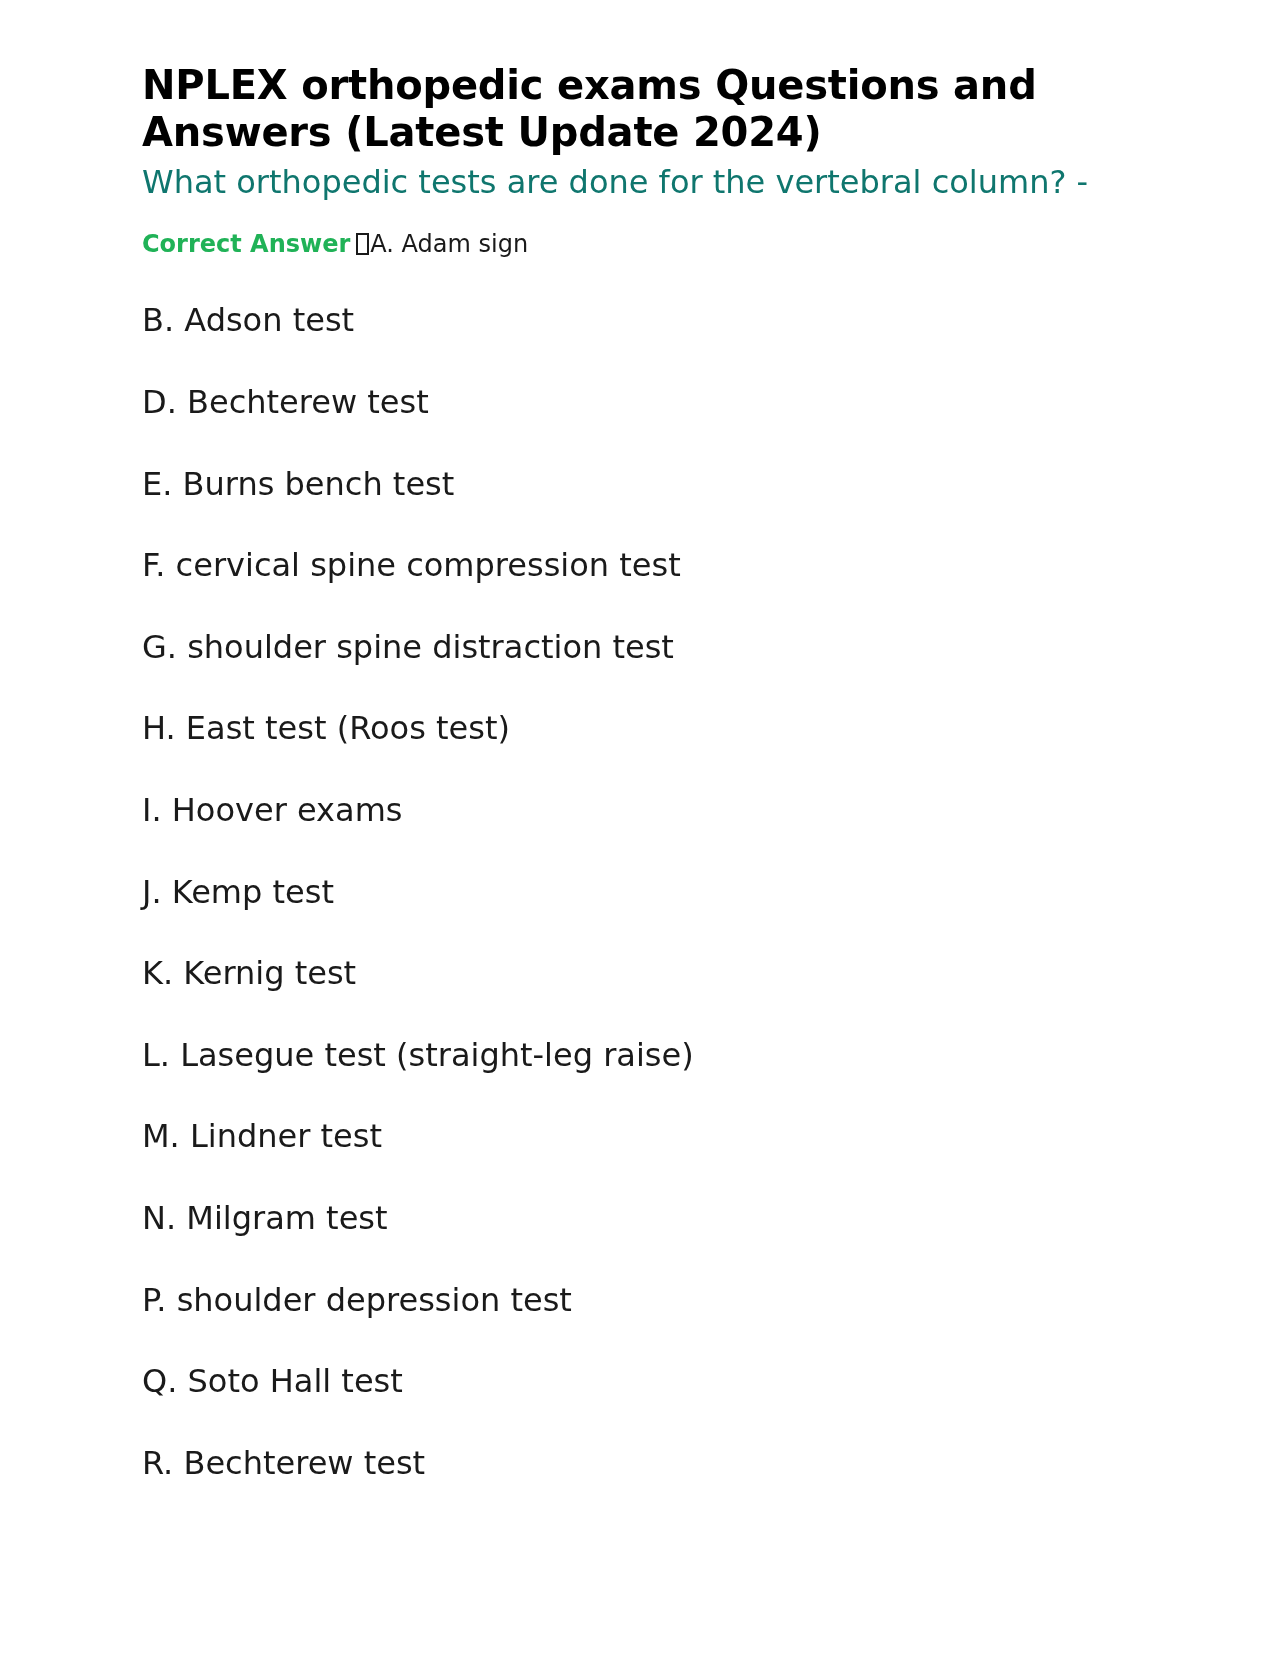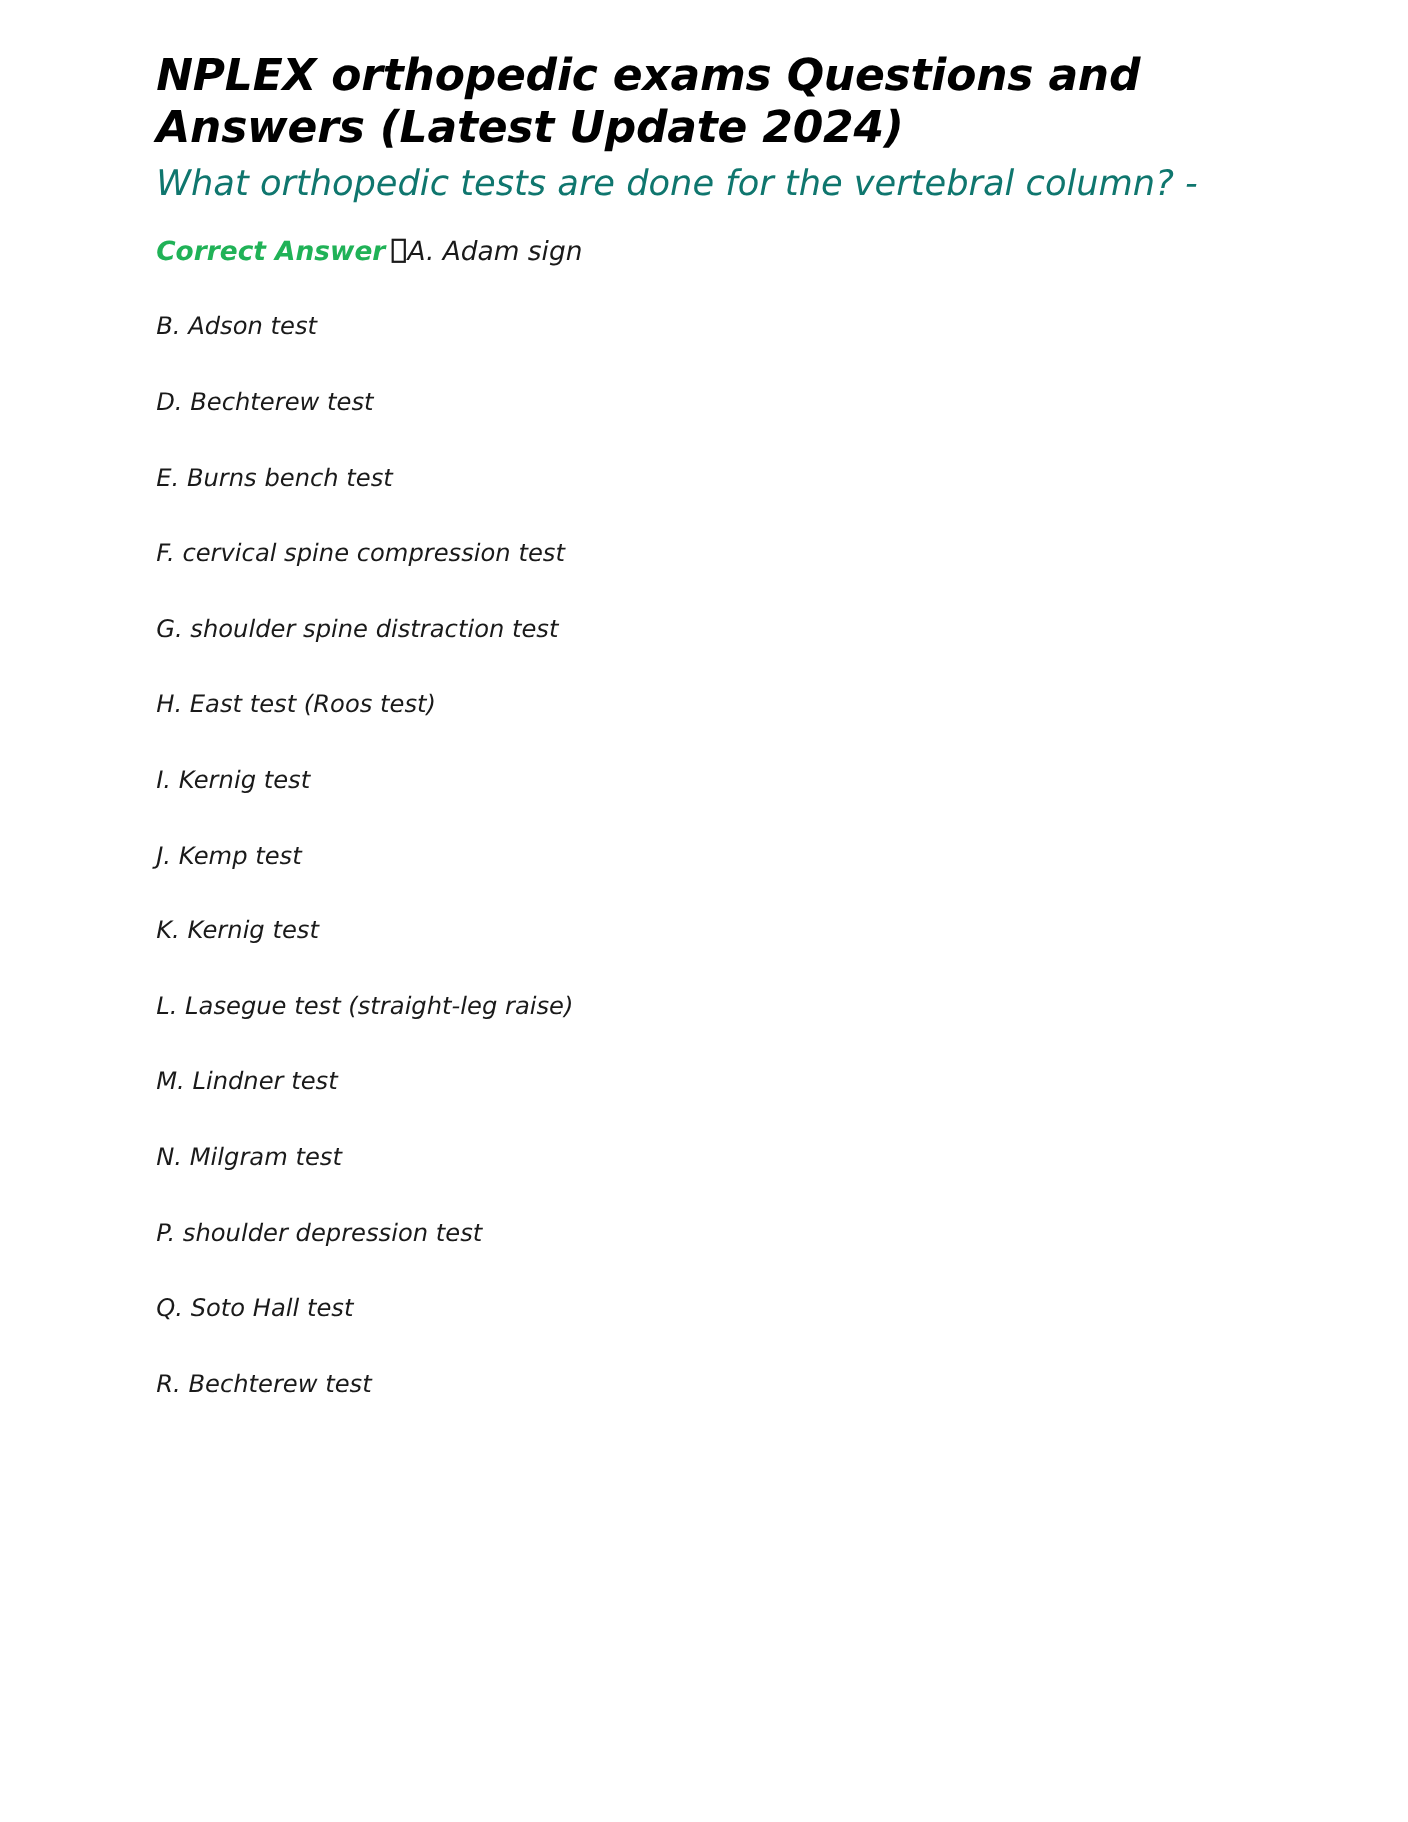--- a/index.html
+++ b/index.html
@@ -14,22 +14,21 @@
     color: #000000;
     -webkit-font-smoothing: antialiased;
   }
 
   .page {
     position: relative;
     width: 1280px;
     height: 1204px;
     background: #ffffff;
     box-sizing: border-box;
-    padding: 46px 142px 0 142px;
-    font-style: italic;
+    padding: 62px 142px 0 142px;
   }
 
   .doc-title {
     font-size: 40px;
     font-weight: 700;
     line-height: 1.17;
     letter-spacing: -0.2px;
     margin: 0;
     max-width: 900px;
     color: #000000;
@@ -70,21 +69,21 @@
     color: #1a1a1a;
   }
 
   .options-list {
     list-style: none;
     margin: 0;
     padding: 0;
   }
 
   .option-item {
-    font-size: 22px;
+    font-size: 32px;
     font-weight: 400;
     line-height: 1.3;
     color: #1a1a1a;
     margin-top: 40px;
     white-space: pre;
   }
 
   .option-item:first-child {
     margin-top: 40px;
   }
@@ -102,21 +101,21 @@
     <span class="answer-label">Correct Answer</span><span class="tofu"></span><span class="answer-text">A. Adam sign</span>
   </p>
 
   <ul class="options-list">
     <li class="option-item">B. Adson test</li>
     <li class="option-item">D. Bechterew test</li>
     <li class="option-item">E. Burns bench test</li>
     <li class="option-item">F. cervical spine compression test</li>
     <li class="option-item">G. shoulder spine distraction test</li>
     <li class="option-item">H. East test (Roos test)</li>
-    <li class="option-item">I. Kernig test</li>
+    <li class="option-item">I. Hoover exams</li>
     <li class="option-item">J. Kemp test</li>
     <li class="option-item">K. Kernig test</li>
     <li class="option-item">L. Lasegue test (straight-leg raise)</li>
     <li class="option-item">M. Lindner test</li>
     <li class="option-item">N. Milgram test</li>
     <li class="option-item">P. shoulder depression test</li>
     <li class="option-item">Q. Soto Hall test</li>
     <li class="option-item">R. Bechterew test</li>
   </ul>
 

